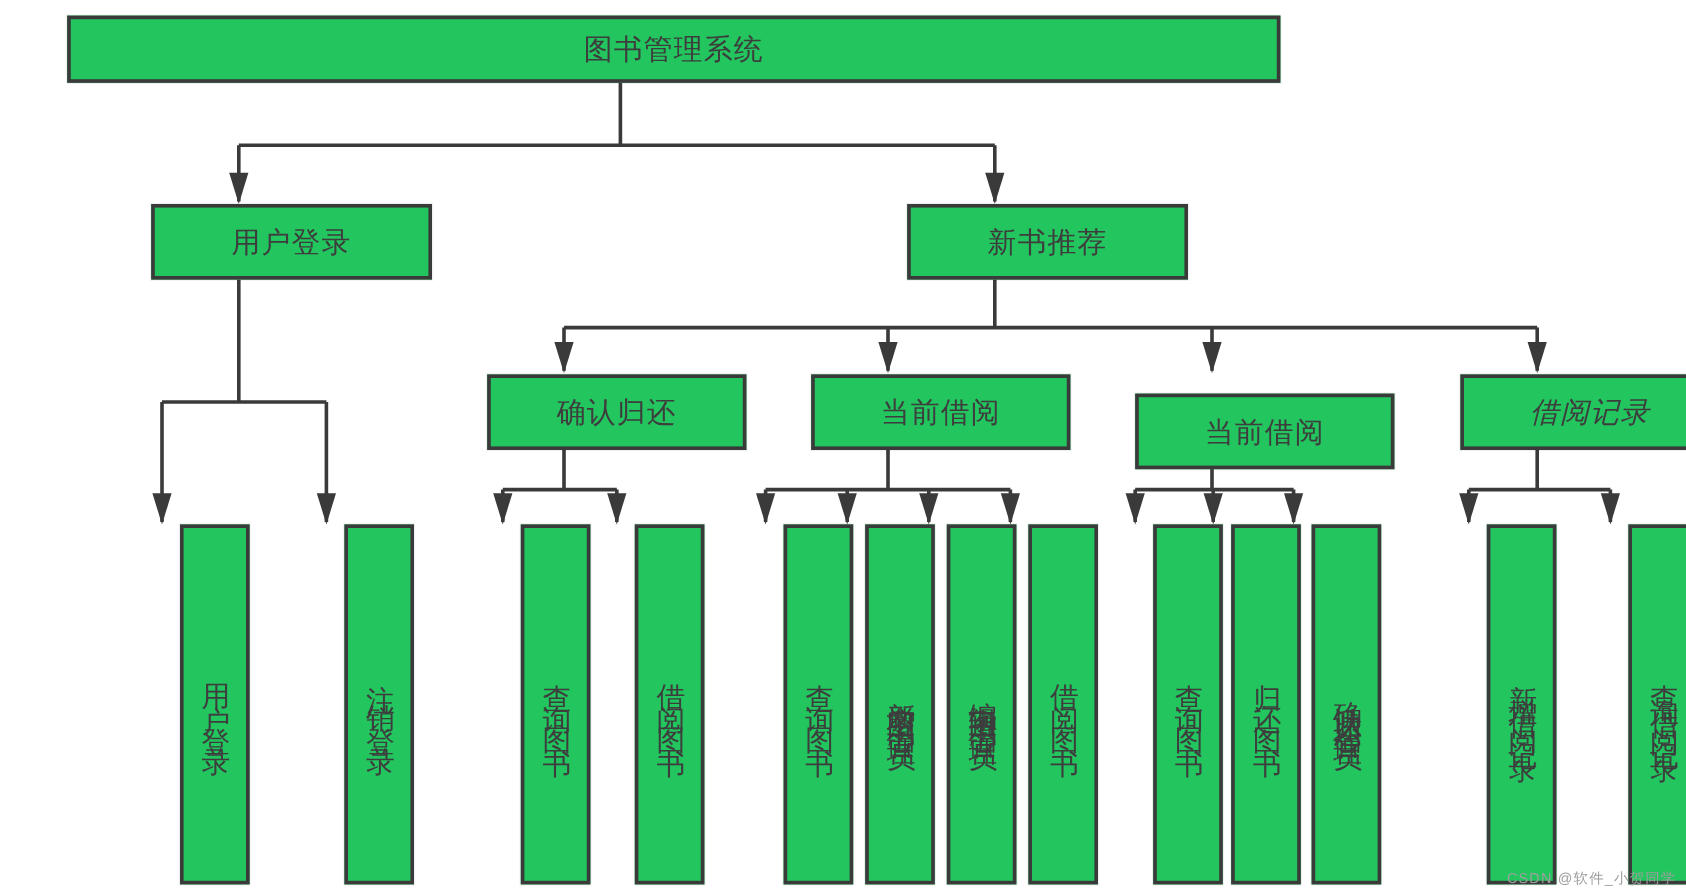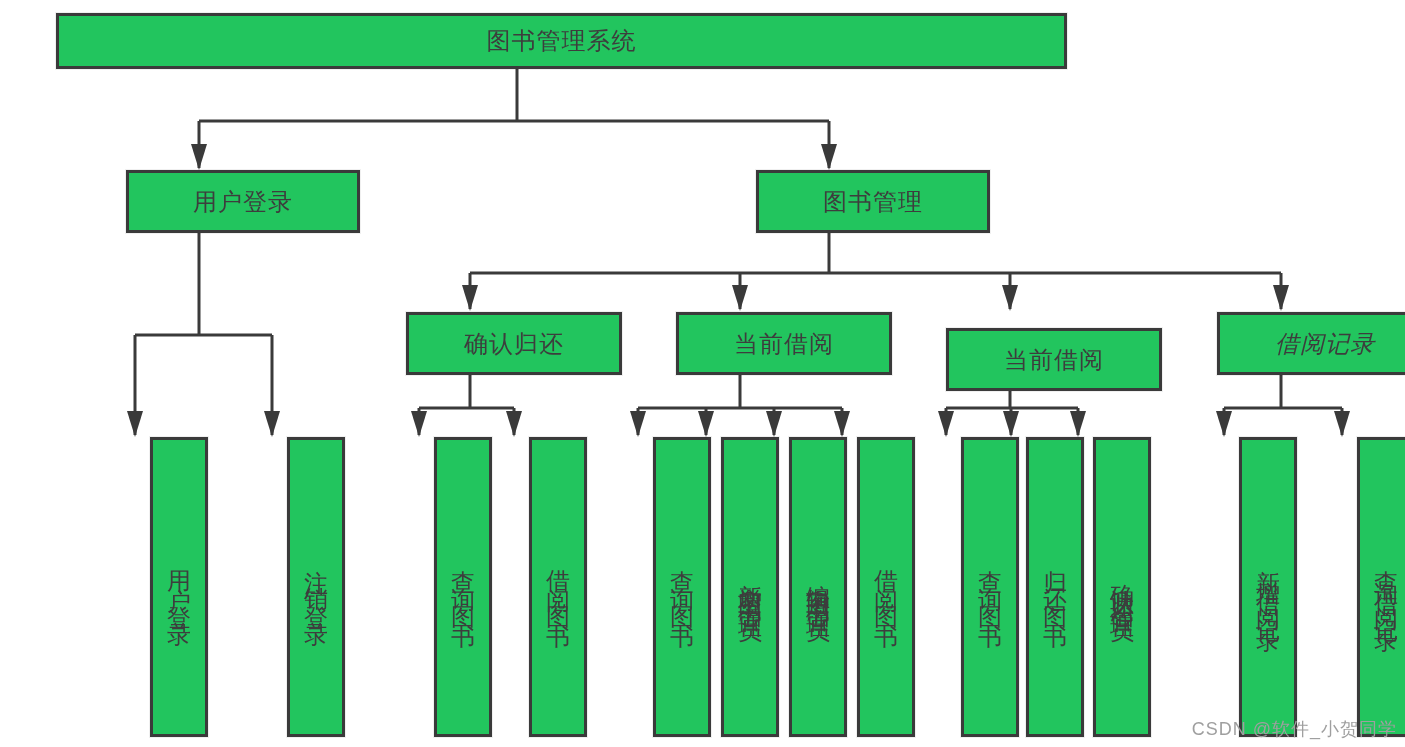--- a/index.html
+++ b/index.html
@@ -42,21 +42,21 @@
     white-space:nowrap;
     line-height:1;
   }
   .ls-xl{letter-spacing:18px;}
   .ls-l{letter-spacing:12px;}
   .ls-s{letter-spacing:5px;}
   .watermark{
     position:absolute;
     right:8px;bottom:6px;
     color:var(--wm);
-    font-size:18px;
+    font-size:12px;
     letter-spacing:1px;
   }
 </style>
 </head>
 <body>
 
 <div class="canvas">
 
   <svg class="connectors" viewBox="0 0 1405 747" xmlns="http://www.w3.org/2000/svg">
 
@@ -95,21 +95,21 @@
   </svg>
 
   <div class="node root">
     <span>图书管理系统</span>
   </div>
 
   <div class="node hnode" style="left:82px;top:170px;width:234px;">
     <span>用户登录</span>
   </div>
   <div class="node hnode" style="left:712px;top:170px;width:234px;">
-    <span>图书管理</span>
+    <span>新书推荐</span>
   </div>
 
   <div class="node hnode" style="left:362px;top:312px;width:216px;">
     <span>确认归还</span>
   </div>
   <div class="node hnode" style="left:632px;top:312px;width:216px;">
     <span>当前借阅</span>
   </div>
   <div class="node hnode" style="left:902px;top:328px;width:216px;">
     <span>当前借阅</span>

